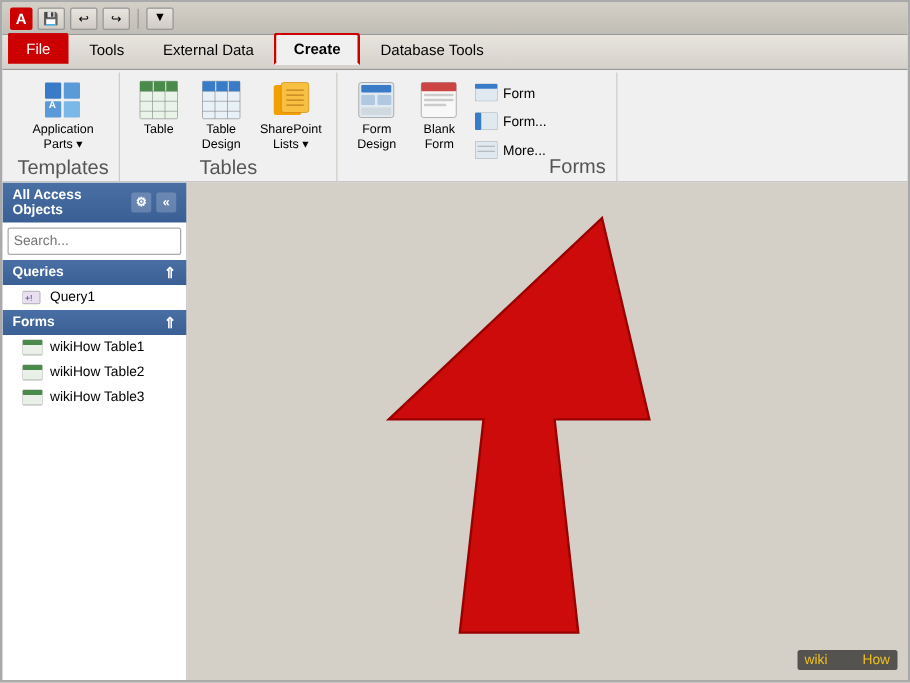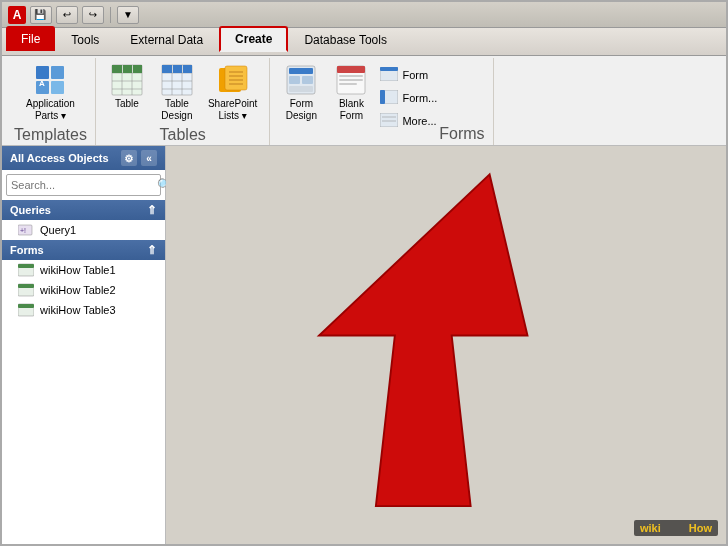--- a/index.html
+++ b/index.html
@@ -166,21 +166,21 @@
 
     
     .main-area {
       display: flex;
       flex: 1;
       overflow: hidden;
     }
 
     
     .nav-pane {
-      width: 164px;
+      width: 148px;
       background: #fff;
       border-right: 1px solid #bbb;
       display: flex;
       flex-direction: column;
       flex-shrink: 0;
     }
 
     .nav-header {
       background: linear-gradient(to bottom, #4a6fa5, #3a5f95);
       color: white;
@@ -291,21 +291,20 @@
       right: 8px;
       background: rgba(0,0,0,0.6);
       color: white;
       font-size: 11px;
       padding: 2px 6px;
       border-radius: 2px;
       z-index: 10;
     }
     .wikihow-badge span {
       color: #f0c020;
-      font-weight: bold;
     }
   </style>
 </head>
 <body>
 
 <div class="window">
 
   <div class="title-bar">
     <div class="title-bar-icon">
       <span>A</span>

